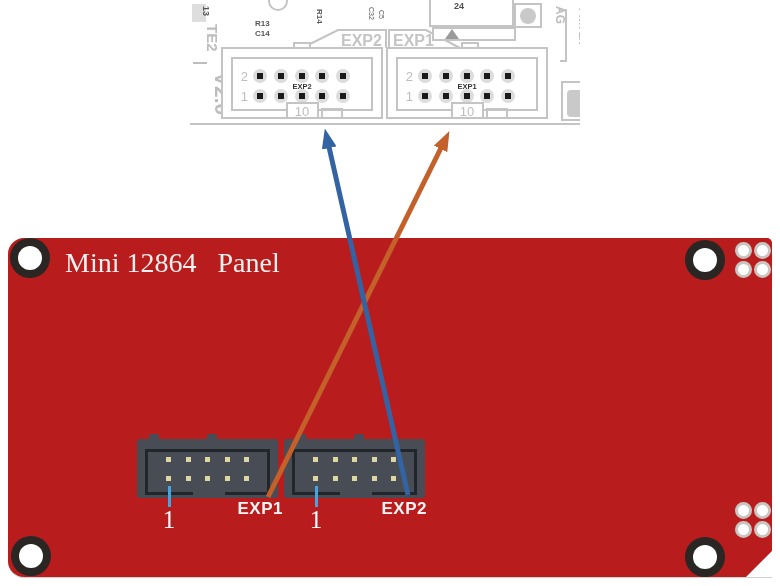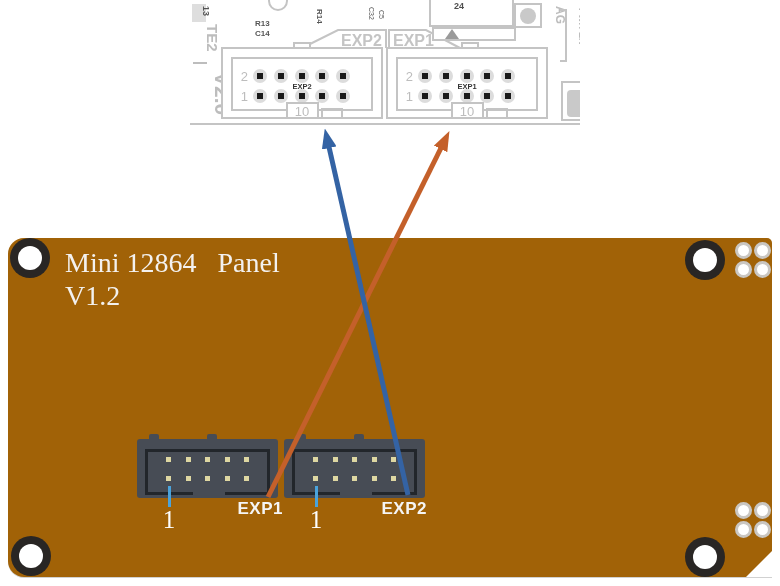--- a/index.html
+++ b/index.html
@@ -5,21 +5,21 @@
   html,body{margin:0;padding:0;background:#fff;}
   .stage{position:relative;width:780px;height:586px;background:#ffffff;overflow:hidden;
          font-family:"Liberation Sans",sans-serif;}
 
   
   svg.board-top{position:absolute;left:190px;top:0;overflow:hidden;}
   svg.board-top text{font-family:"Liberation Sans",sans-serif;}
 
   
   .panel{position:absolute;left:8px;top:238px;width:764px;height:339px;
-         background:#a16207;border-radius:16px 5px 0 16px;
+         background:#b91c1c;border-radius:16px 5px 0 16px;
          box-shadow:0 1px 0 rgba(0,0,0,.18);}
   .chamfer{position:absolute;right:0;bottom:0;width:0;height:0;
            border-left:26px solid transparent;border-bottom:26px solid #ffffff;}
   .mount-hole{position:absolute;width:40px;height:40px;border-radius:50%;background:#292624;}
   .mount-hole::after{content:"";position:absolute;left:8px;top:8px;width:24px;height:24px;
            border-radius:50%;background:#ffffff;}
   .hole-group{position:absolute;display:grid;grid-template-columns:repeat(2,17px);
            grid-template-rows:repeat(2,17px);gap:2px;}
   .small-hole{width:11px;height:11px;background:#ffffff;border:3px solid #c9c6c2;border-radius:50%;}
 
@@ -171,21 +171,20 @@
     </div>
     <div class="hole-group" style="left:727px;top:264px;">
       <div class="small-hole"></div>
       <div class="small-hole"></div>
       <div class="small-hole"></div>
       <div class="small-hole"></div>
     </div>
 
     <div class="panel-title">
       <div>Mini 12864   Panel</div>
-      <div>V1.2</div>
     </div>
 
     <div class="connector" style="left:129px;top:201px;">
       <div class="conn-tab" style="left:12px;"></div>
       <div class="conn-tab" style="left:70px;"></div>
       <div class="conn-inner"></div>
       <div class="conn-notch"></div>
       <div class="pins">
         <div class="pin"></div>
           <div class="pin"></div>

